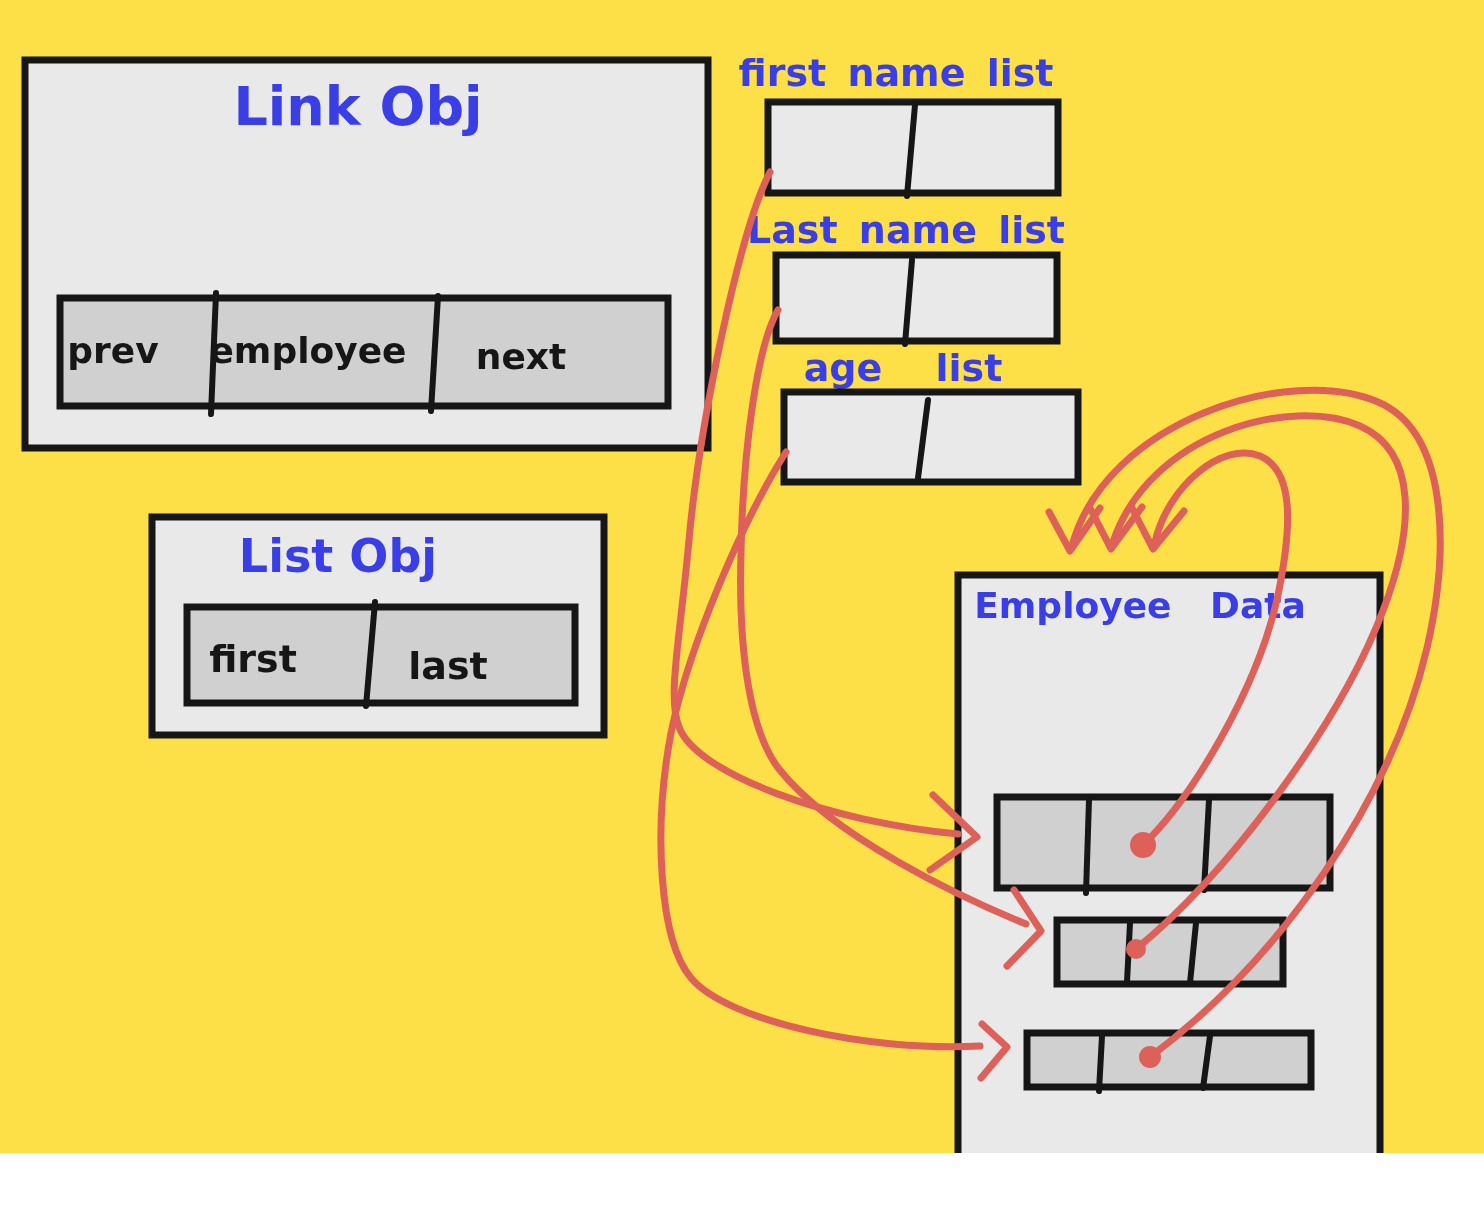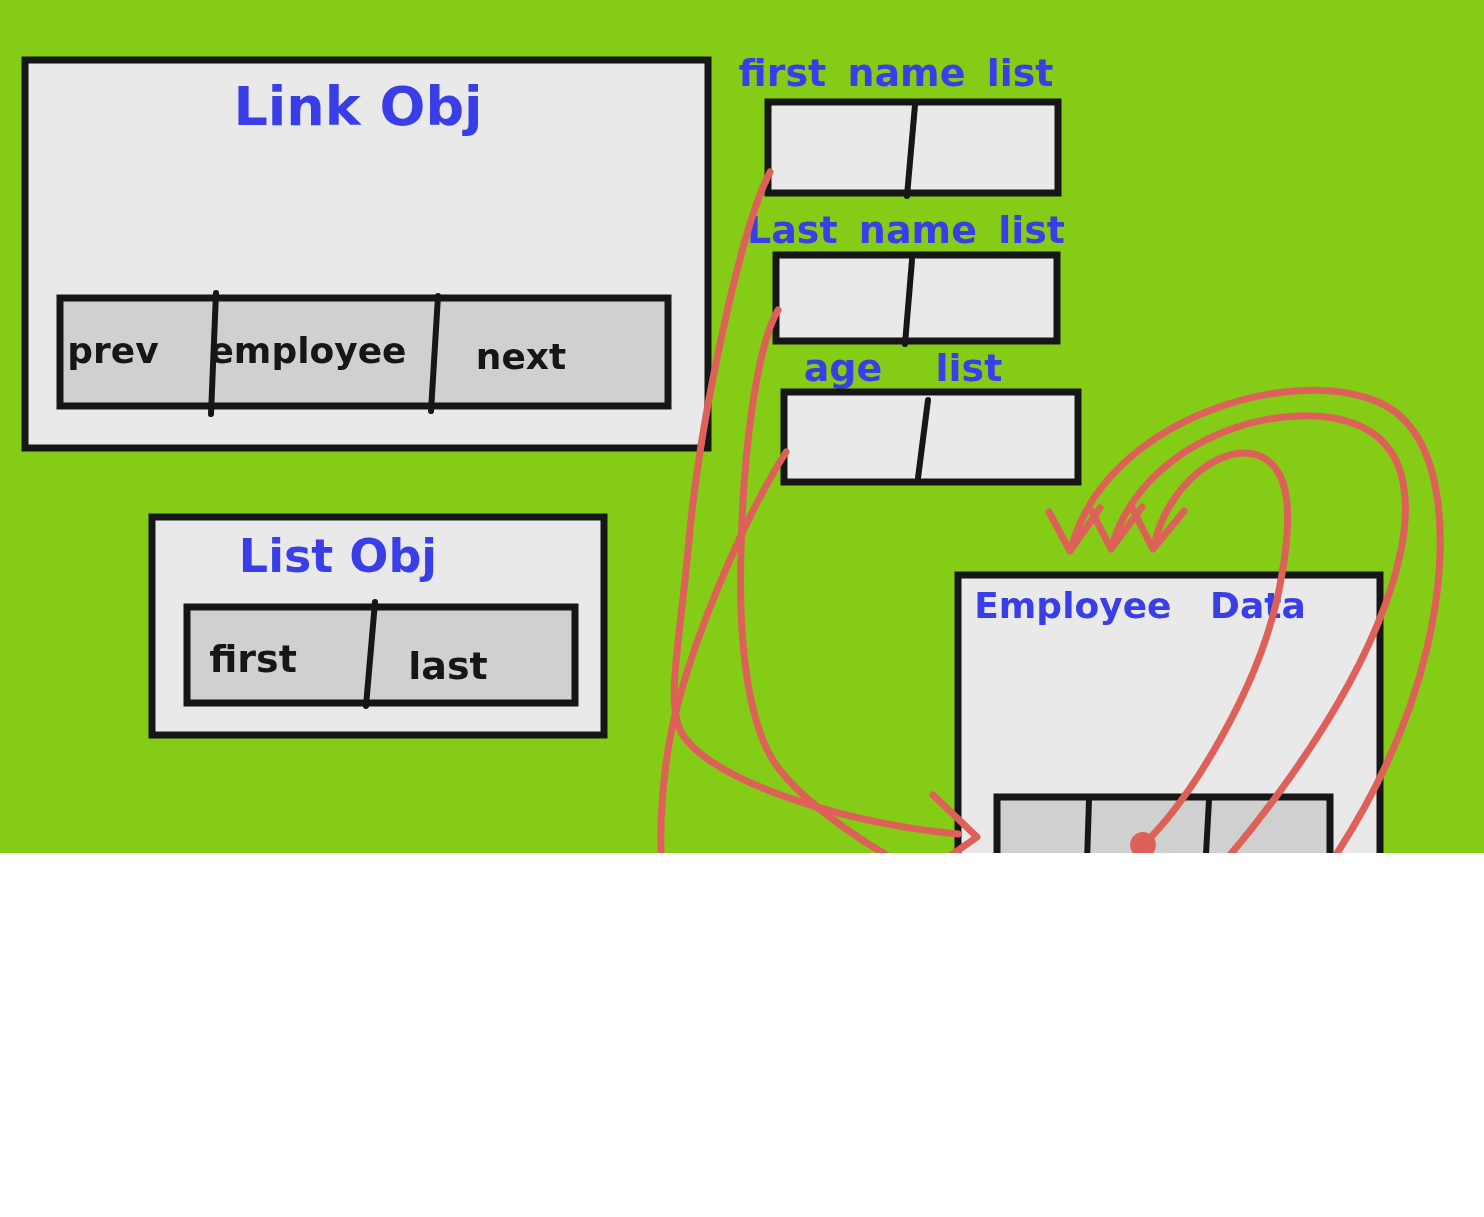--- a/index.html
+++ b/index.html
@@ -1,16 +1,16 @@
 <!DOCTYPE html>
 <html><head>
 <meta charset="utf-8">
 <style>
   html,body{margin:0;padding:0;background:#ffffff;}
-  .stage{position:relative;width:1484px;height:853px;background:#84cc16;overflow:hidden;}
+  .stage{position:relative;width:1484px;height:1153px;background:#fde047;overflow:hidden;}
   svg{display:block;font-family:"DejaVu Sans", sans-serif;}
   .bigbox   {fill:#e9e9e9; stroke:#161616; stroke-width:7;}
   .cellrow  {fill:#d0d0d0; stroke:#161616; stroke-width:7;}
   .listbox  {fill:#e9e9e9; stroke:#161616; stroke-width:7;}
   .record   {fill:#d0d0d0; stroke:#161616; stroke-width:7;}
   .divider  {stroke:#161616; stroke-width:6; stroke-linecap:round; fill:none;}
   .red      {stroke:#dd6159; stroke-width:7; fill:none; stroke-linecap:round; stroke-linejoin:round;}
   .reddot   {fill:#dd6159; stroke:none;}
   .blue-text{fill:#3a3ee6; font-weight:bold;}
   .ink-text {fill:#161616; font-weight:bold;}

